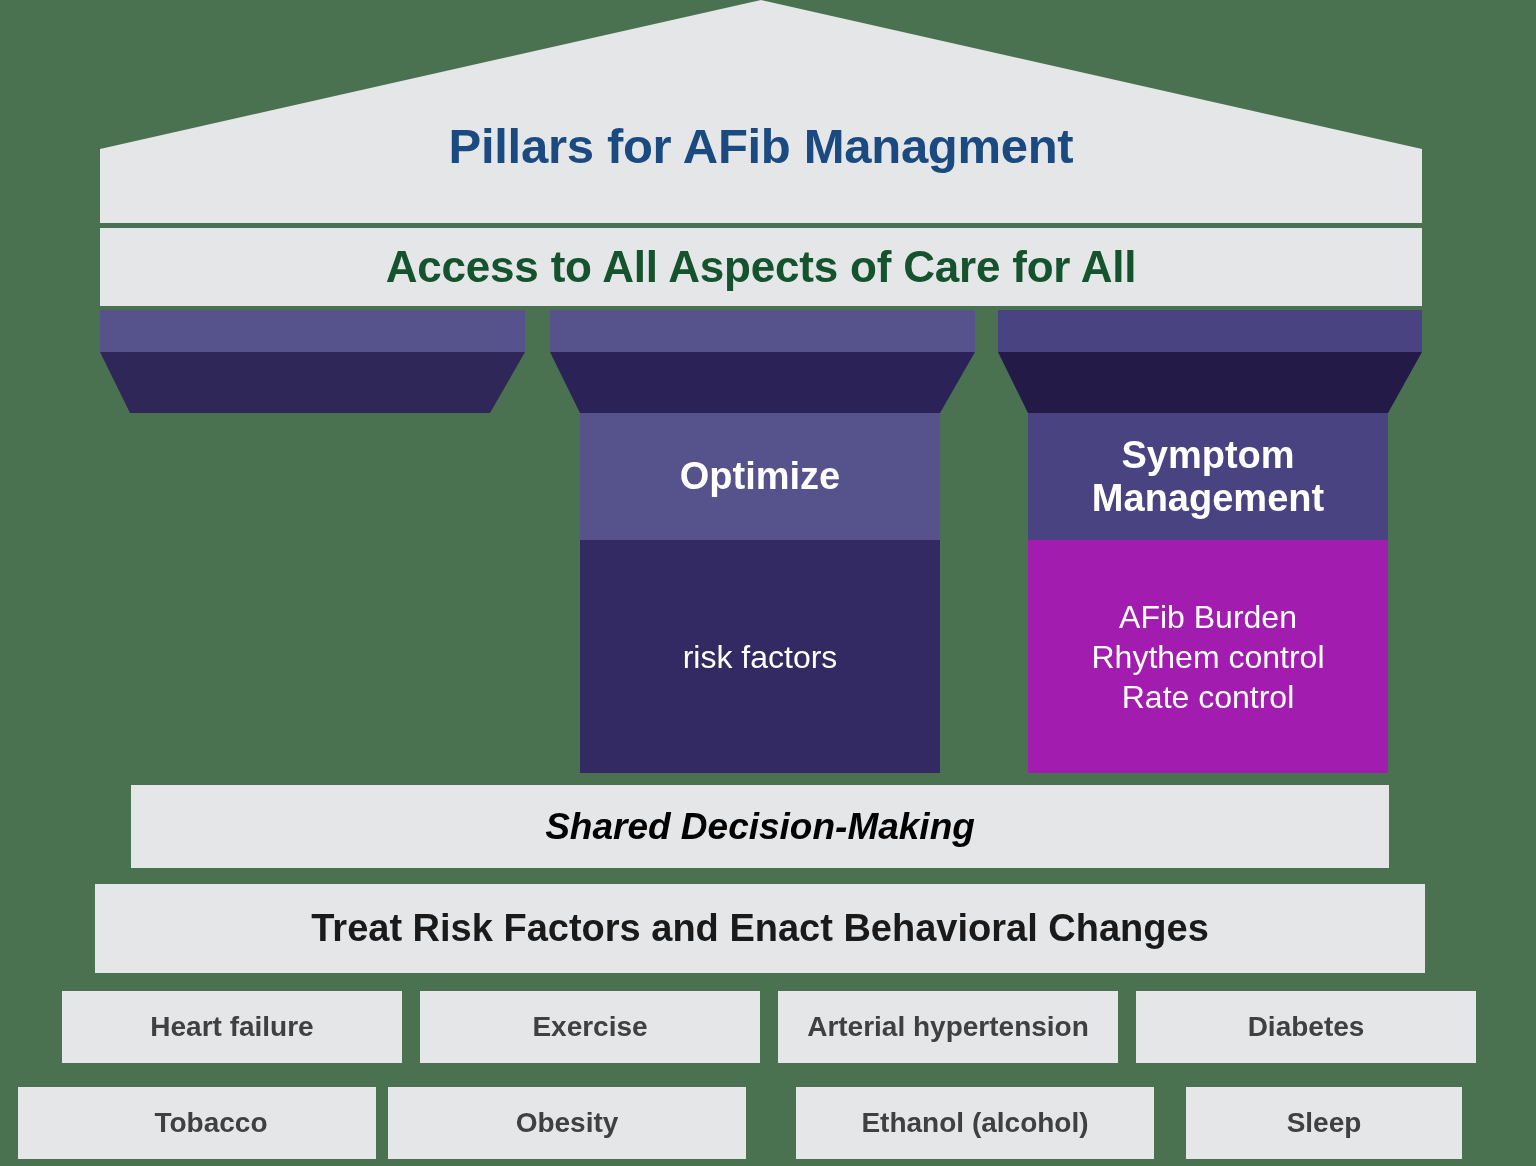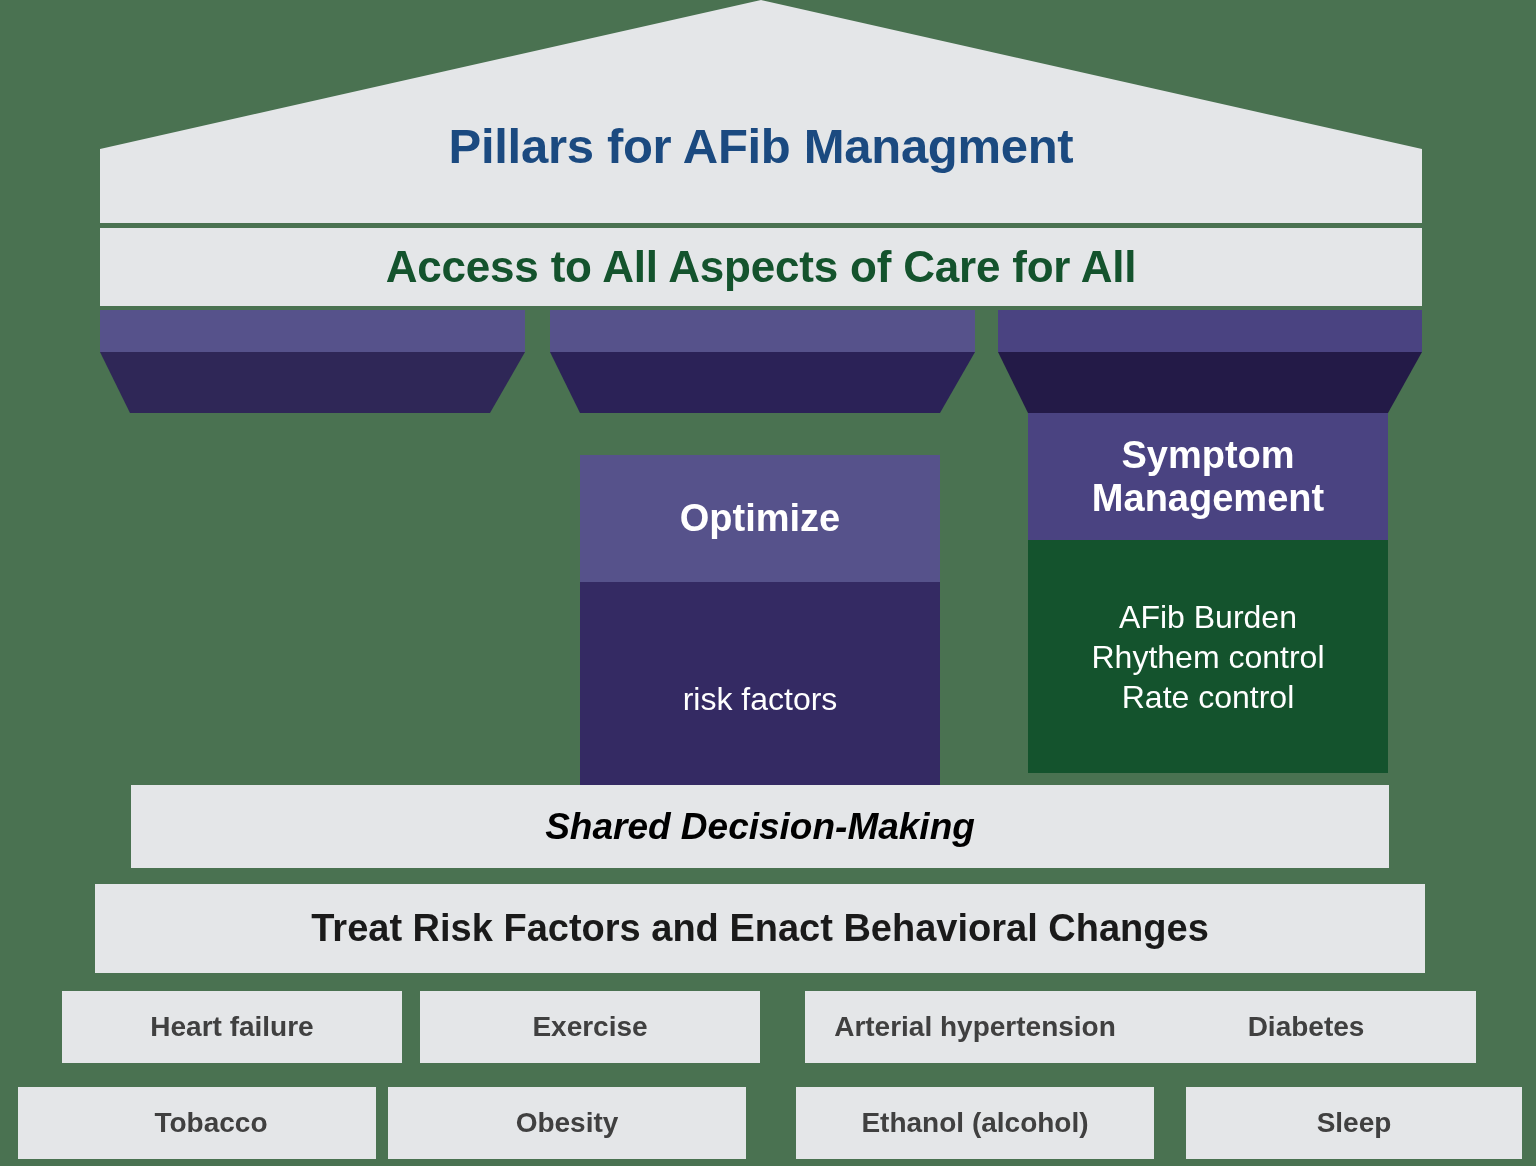--- a/index.html
+++ b/index.html
@@ -206,42 +206,42 @@
 
     <div class="pillar" id="pillar-1" style="left:100px; width:425px;">
       <div class="abacus" style="background: rgb(86, 82, 139);"></div>
       <div class="echinus" style="background: rgb(47, 39, 87); clip-path: polygon(0% 0%, 100% 0%, 91.765% 100%, 7.059% 100%);"></div>
     </div>
 
     <div class="pillar" id="pillar-2" style="left:550px; width:425px;">
       <div class="abacus" style="background: rgb(86, 82, 139);"></div>
       <div class="echinus" style="background: rgb(43, 34, 87); clip-path: polygon(0% 0%, 100% 0%, 91.765% 100%, 7.059% 100%);"></div>
       <div class="shaft" style="left:30px; width:360px;">
-        <div class="shaft-head" style="background: rgb(86, 82, 139); margin-top: 42px;">
+        <div class="shaft-head" style="background: rgb(86, 82, 139);">
           <div class="shaft-head-text">Optimize</div>
         </div>
         <div class="shaft-body" style="background: rgb(52, 42, 99);">
           <div class="shaft-body-text">
             <div>risk factors</div>
           </div>
         </div>
       </div>
     </div>
 
     <div class="pillar" id="pillar-3" style="left:998px; width:424px;">
       <div class="abacus" style="background: rgb(74, 67, 129);"></div>
       <div class="echinus" style="background: rgb(35, 26, 71); clip-path: polygon(0% 0%, 100% 0%, 91.981% 100%, 7.075% 100%);"></div>
       <div class="shaft" style="left:30px; width:360px;">
         <div class="shaft-head" style="background: rgb(74, 67, 129);">
           <div class="shaft-head-text">
             <div>Symptom</div>
             <div>Management</div>
           </div>
         </div>
-        <div class="shaft-body" style="background: #14532d;">
+        <div class="shaft-body" style="background: #a21caf;">
           <div class="shaft-body-text">
             <div>AFib Burden</div>
             <div>Rhythem control</div>
             <div>Rate control</div>
           </div>
         </div>
       </div>
     </div>
 
   </div>
@@ -254,35 +254,35 @@
     <div class="band-text">Treat Risk Factors and Enact Behavioral Changes</div>
   </div>
 
   <div class="chip-row chip-row-1" id="chip-row-1" style="position: absolute;">
       <div class="chip" style="position: absolute; left: 62px; width: 340px; background: rgb(228, 230, 232);">
         <span>Heart failure</span>
       </div>
       <div class="chip" style="position: absolute; left: 420px; width: 340px; background: rgb(228, 230, 232);">
         <span>Exercise</span>
       </div>
-      <div class="chip" style="position: absolute; left: 778px; width: 340px; background: rgb(228, 230, 232); margin-left: 27px;">
+      <div class="chip" style="position: absolute; left: 778px; width: 340px; background: rgb(228, 230, 232);">
         <span>Arterial hypertension</span>
       </div>
       <div class="chip" style="position: absolute; left: 1136px; width: 340px; background: rgb(228, 230, 232);">
         <span>Diabetes</span>
       </div>
     </div>
   <div class="chip-row chip-row-2" id="chip-row-2" style="position: absolute;">
       <div class="chip" style="position: absolute; left: 18px; width: 358px; background: rgb(228, 230, 232); padding-left: 28px;">
         <span>Tobacco</span>
       </div>
       <div class="chip" style="position: absolute; left: 388px; width: 358px; background: rgb(228, 230, 232);">
         <span>Obesity</span>
       </div>
       <div class="chip" style="position: absolute; left: 796px; width: 358px; background: rgb(228, 230, 232);">
         <span>Ethanol (alcohol)</span>
       </div>
-      <div class="chip" style="position: absolute; left: 1186px; width: 336px; background: rgb(228, 230, 232);">
+      <div class="chip" style="position: absolute; left: 1186px; width: 276px; background: rgb(228, 230, 232);">
         <span>Sleep</span>
       </div>
     </div>
 
 </div>
 
 </body></html>

